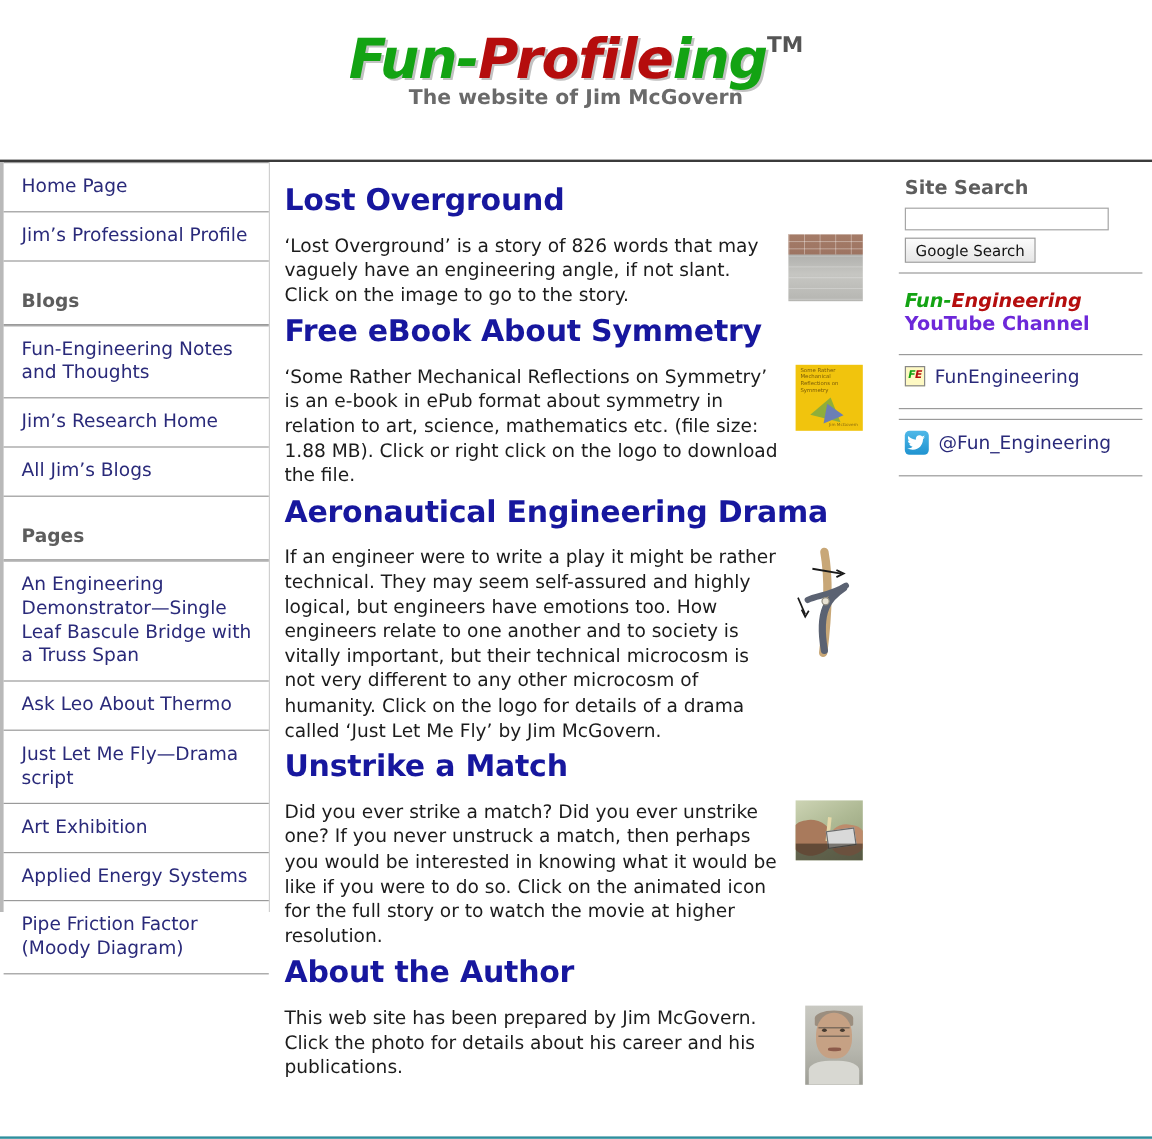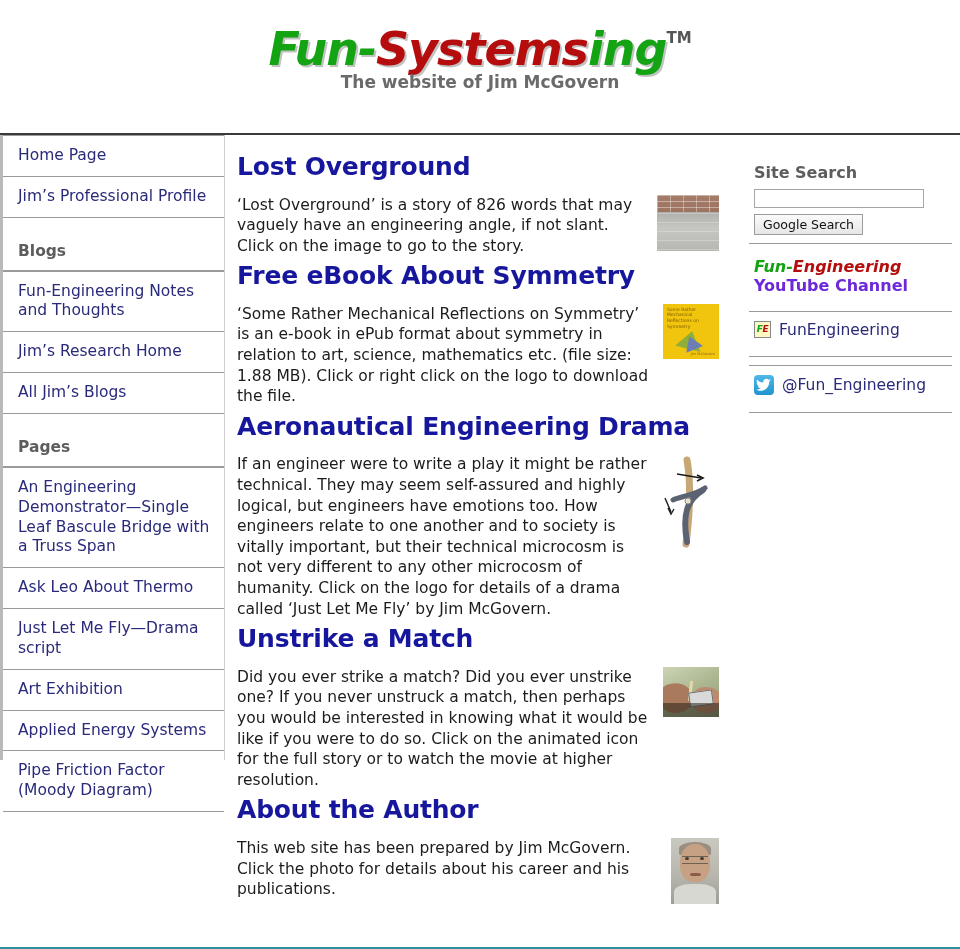--- a/index.html
+++ b/index.html
@@ -43,21 +43,21 @@
     font-weight: bold;
     font-style: italic;
     letter-spacing: -1px;
     line-height: 1;
     text-shadow: 2px 2px 0 rgba(120,120,120,0.45);
     white-space: nowrap;
   }
   .logo-g { color: #13a313; }
   .logo-r { color: #b50d0d; }
   #logo-tm {
-    font-size: 15px;
+    font-size: 18px;
     font-style: normal;
     font-weight: bold;
     color: #555;
     vertical-align: 22px;
     letter-spacing: 0;
     text-shadow: none;
   }
   #tagline {
     text-align: center;
     font-size: 17px;
@@ -247,21 +247,20 @@
     background:#d8d8d2; border-radius: 40% 40% 0 0;
   }
 
   
   #right {
     width: 225px;
     flex: 0 0 225px;
     box-sizing: border-box;
     padding: 0 8px 0 14px;
     background: #ffffff;
-    margin-top: 16px;
   }
   .rs-head {
     font-size: 16px;
     font-weight: bold;
     color: #5d5d5d;
     padding: 12px 0 6px 5px;
   }
   .rs-sep {
     border-bottom: 1px solid #9a9a9a;
     margin: 8px 0 0 0;
@@ -340,21 +339,21 @@
   }
 </style>
 </head>
 <body>
 
 <div id="page">
 
   <div id="header">
     <div id="logo-wrap">
       <span id="logo">
-        <span class="logo-g">Fun-</span><span class="logo-r">Systems</span><span class="logo-g">ing</span><span id="logo-tm">TM</span>
+        <span class="logo-g">Fun-</span><span class="logo-r">Profile</span><span class="logo-g">ing</span><span id="logo-tm">TM</span>
       </span>
     </div>
     <div id="tagline">The website of Jim McGovern</div>
   </div>
 
   <div id="cols">
 
     <div id="left">
 
       <div class="nav-block">

